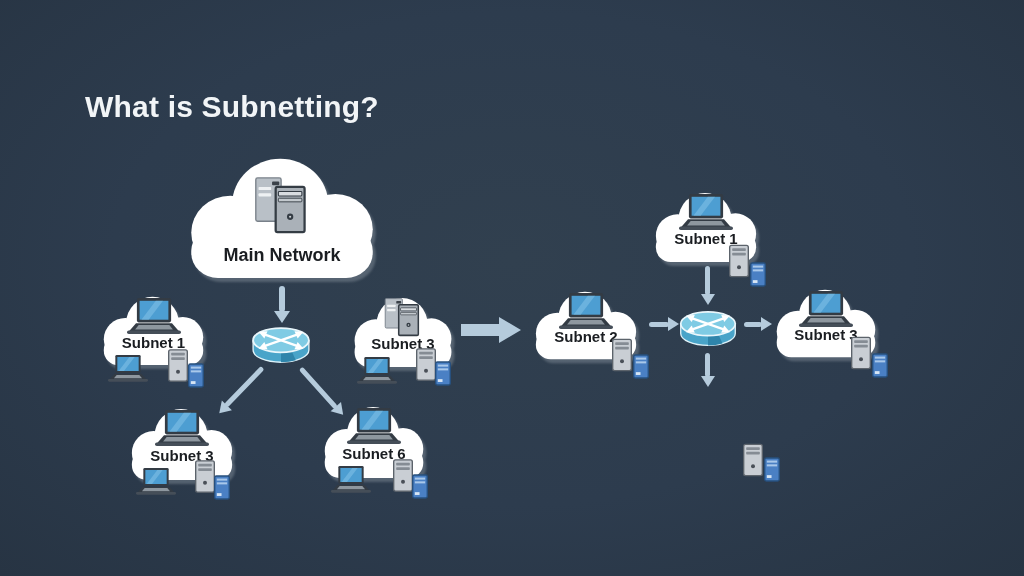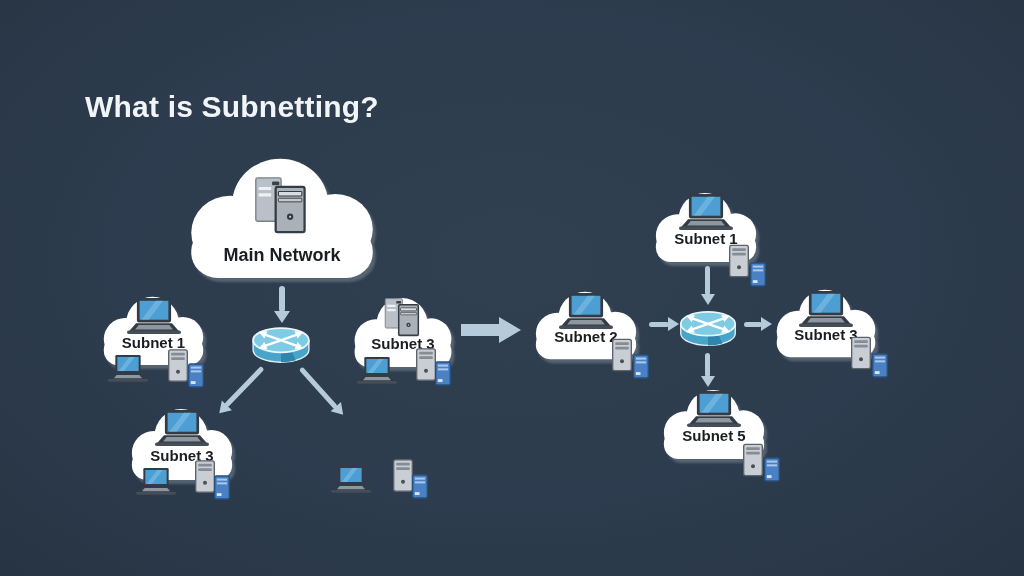--- a/index.html
+++ b/index.html
@@ -202,20 +202,29 @@
   <svg class="device" style="left:136px;top:468px;width:40px;height:28px;" viewBox="0 0 60 42">
       <use href="#laptop"></use>
     </svg>
   <svg class="device" style="left:195px;top:460px;width:20px;height:33px;" viewBox="0 0 22 36">
       <use href="#tower"></use>
     </svg>
   <svg class="device" style="left:214px;top:475px;width:16px;height:25px;" viewBox="0 0 17 26">
       <use href="#rack"></use>
     </svg>
 
+  <div class="cloud-node" style="left:317px;top:403px;width:114px;height:78px;">
+    <svg class="cloud-bg" viewBox="0 0 118 78" preserveAspectRatio="none">
+        <use href="#cloud"></use>
+      </svg>
+    <svg class="node-icon laptop-pos" viewBox="0 0 60 42">
+        <use href="#laptop"></use>
+      </svg>
+    <div class="cloud-label sub">Subnet 6</div>
+  </div>
   <svg class="device" style="left:331px;top:466px;width:40px;height:28px;" viewBox="0 0 60 42">
       <use href="#laptop"></use>
     </svg>
   <svg class="device" style="left:393px;top:459px;width:20px;height:33px;" viewBox="0 0 22 36">
       <use href="#tower"></use>
     </svg>
   <svg class="device" style="left:412px;top:474px;width:16px;height:25px;" viewBox="0 0 17 26">
       <use href="#rack"></use>
     </svg>
 
@@ -288,29 +297,20 @@
     </svg>
   <svg class="device" style="left:872px;top:353px;width:16px;height:25px;" viewBox="0 0 17 26">
       <use href="#rack"></use>
     </svg>
 
   <div class="arrow thin" style="left:708px;top:344px;width:34px;transform:rotate(90deg);">
     <div class="shaft"></div>
       <div class="head"></div>
   </div>
 
-  <div class="cloud-node" style="left:656px;top:386px;width:116px;height:76px;">
-    <svg class="cloud-bg" viewBox="0 0 118 78" preserveAspectRatio="none">
-        <use href="#cloud"></use>
-      </svg>
-    <svg class="node-icon laptop-pos" viewBox="0 0 60 42">
-        <use href="#laptop"></use>
-      </svg>
-    <div class="cloud-label sub">Subnet 5</div>
-  </div>
   <svg class="device" style="left:743px;top:443px;width:20px;height:34px;" viewBox="0 0 22 36">
       <use href="#tower"></use>
     </svg>
   <svg class="device" style="left:764px;top:457px;width:16px;height:25px;" viewBox="0 0 17 26">
       <use href="#rack"></use>
     </svg>
 
 </div>
 
 </body></html>

